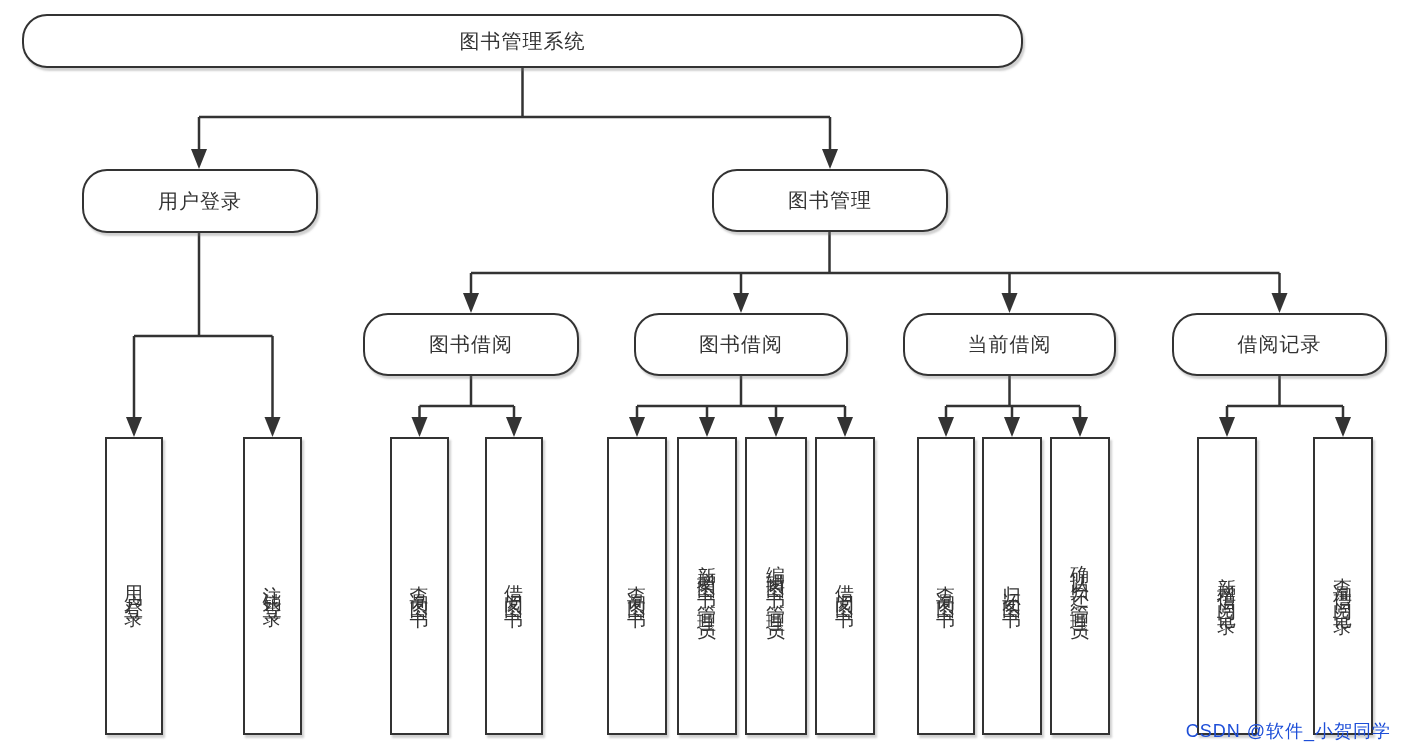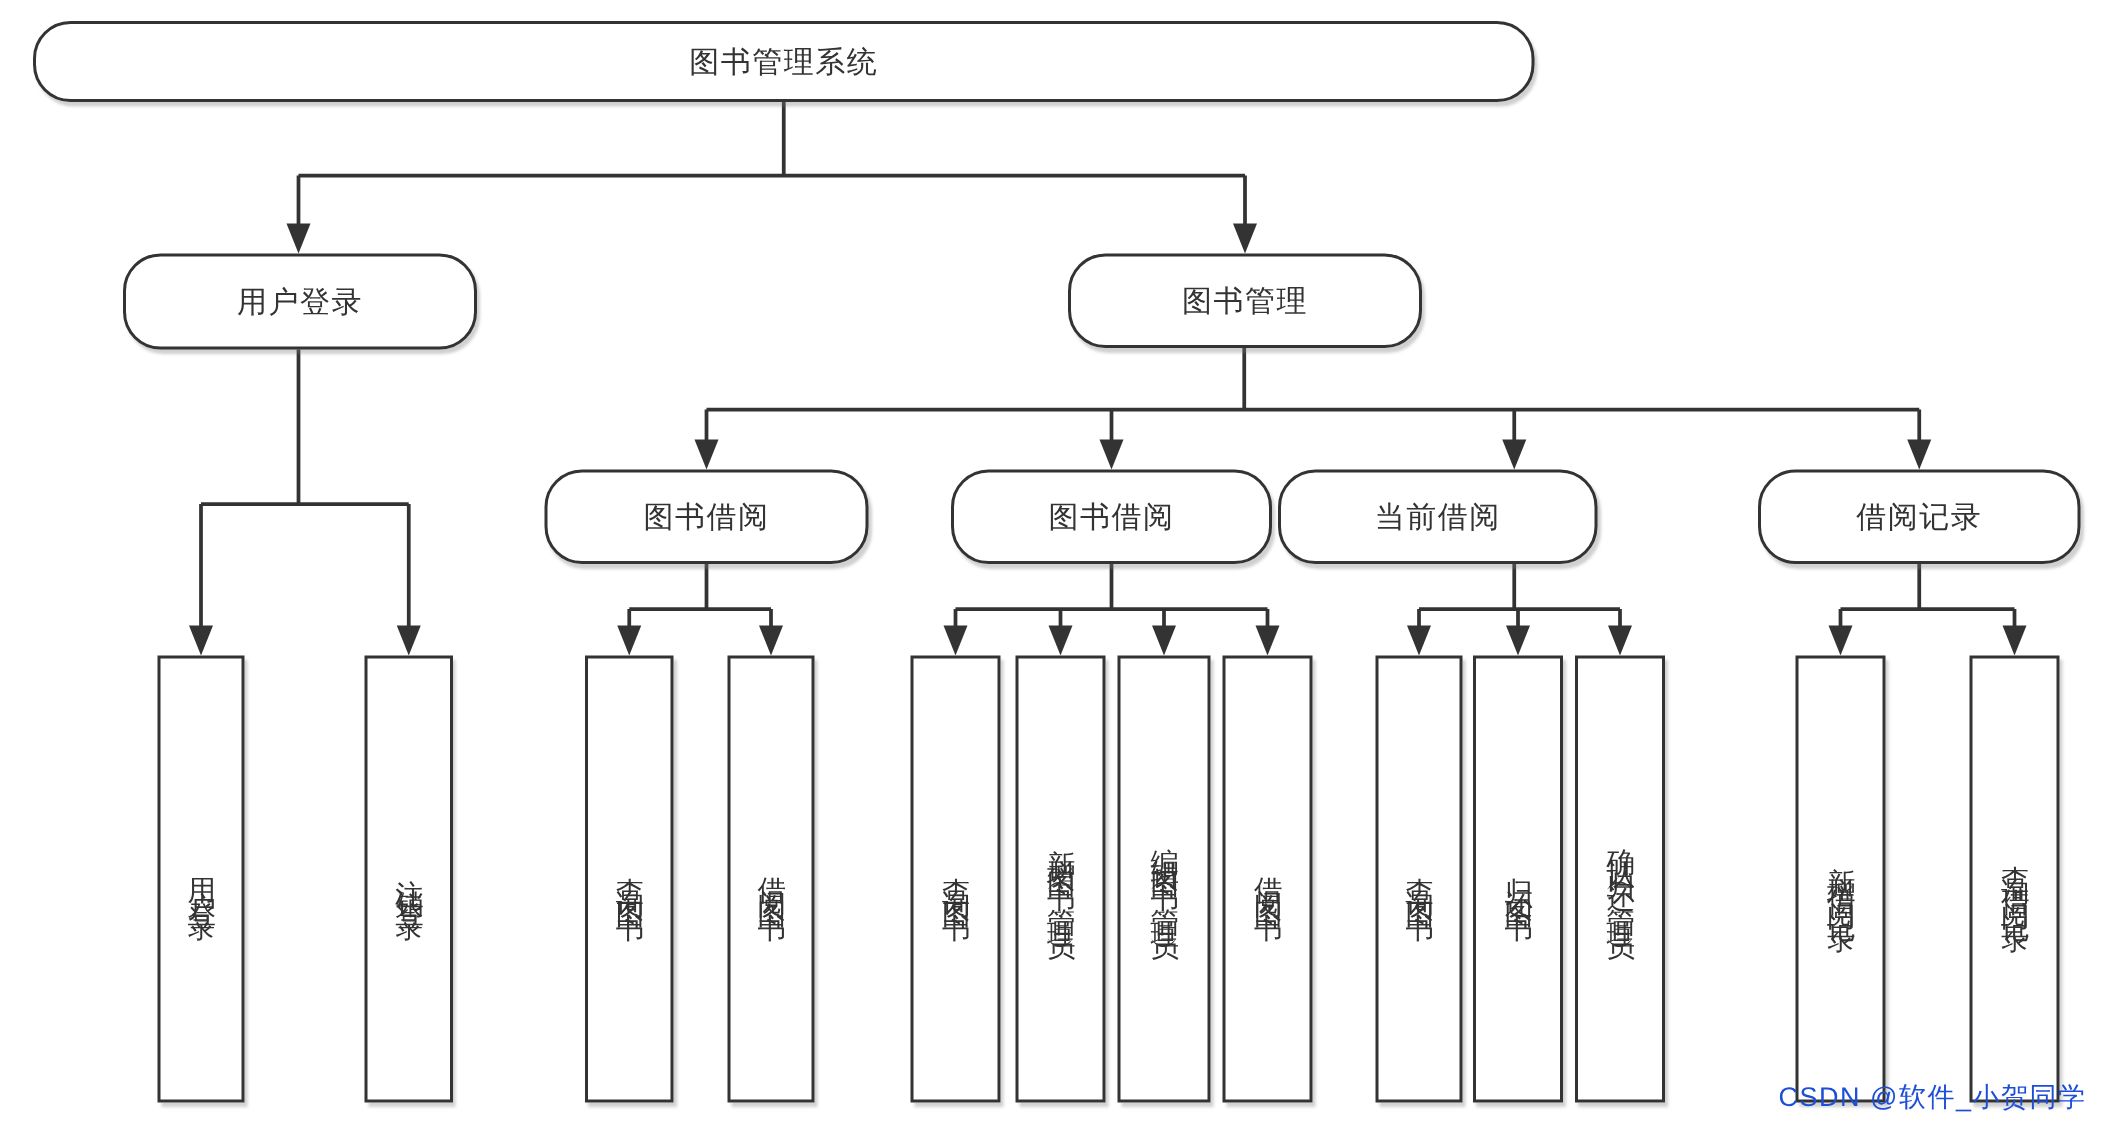--- a/index.html
+++ b/index.html
@@ -140,21 +140,21 @@
     </g>
   </svg>
 
   <div class="box hbox" style="left:22px; top:14px; width:1001px; height:54px;">图书管理系统</div>
 
   <div class="box hbox" style="left:82px; top:169px; width:236px; height:64px;">用户登录</div>
   <div class="box hbox" style="left:712px; top:169px; width:236px; height:63px;">图书管理</div>
 
   <div class="box hbox" style="left:363px; top:313px; width:216px; height:63px;">图书借阅</div>
   <div class="box hbox" style="left:634px; top:313px; width:214px; height:63px;">图书借阅</div>
-  <div class="box hbox" style="left:852px; top:313px; width:213px; height:63px;">当前借阅</div>
+  <div class="box hbox" style="left:903px; top:313px; width:213px; height:63px;">当前借阅</div>
   <div class="box hbox" style="left:1172px; top:313px; width:215px; height:63px;">借阅记录</div>
 
   <div class="box leaf" style="left:105px; top:437px; width:58px; height:298px;">
     <span>用户登录</span>
   </div>
   <div class="box leaf" style="left:243px; top:437px; width:59px; height:298px;">
     <span>注销登录</span>
   </div>
 
   <div class="box leaf" style="left:390px; top:437px; width:59px; height:298px;">

